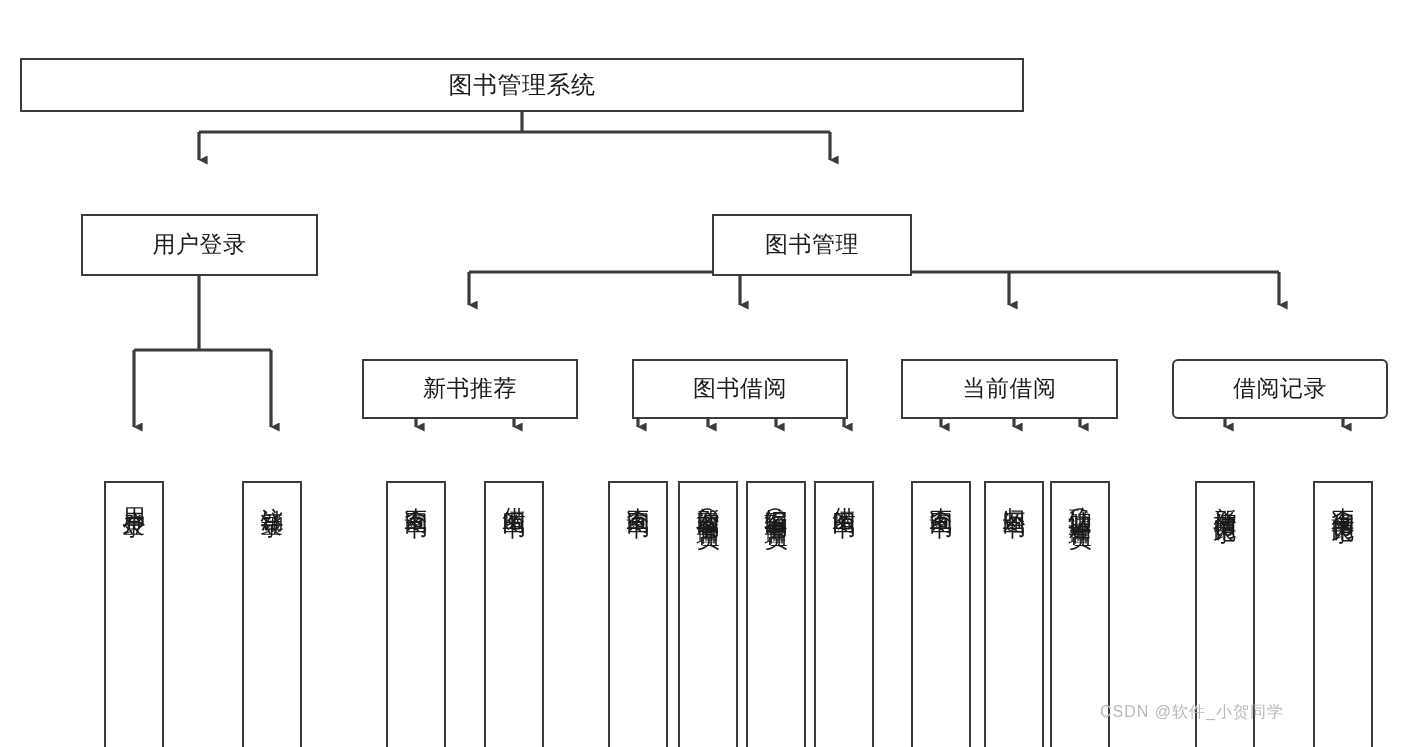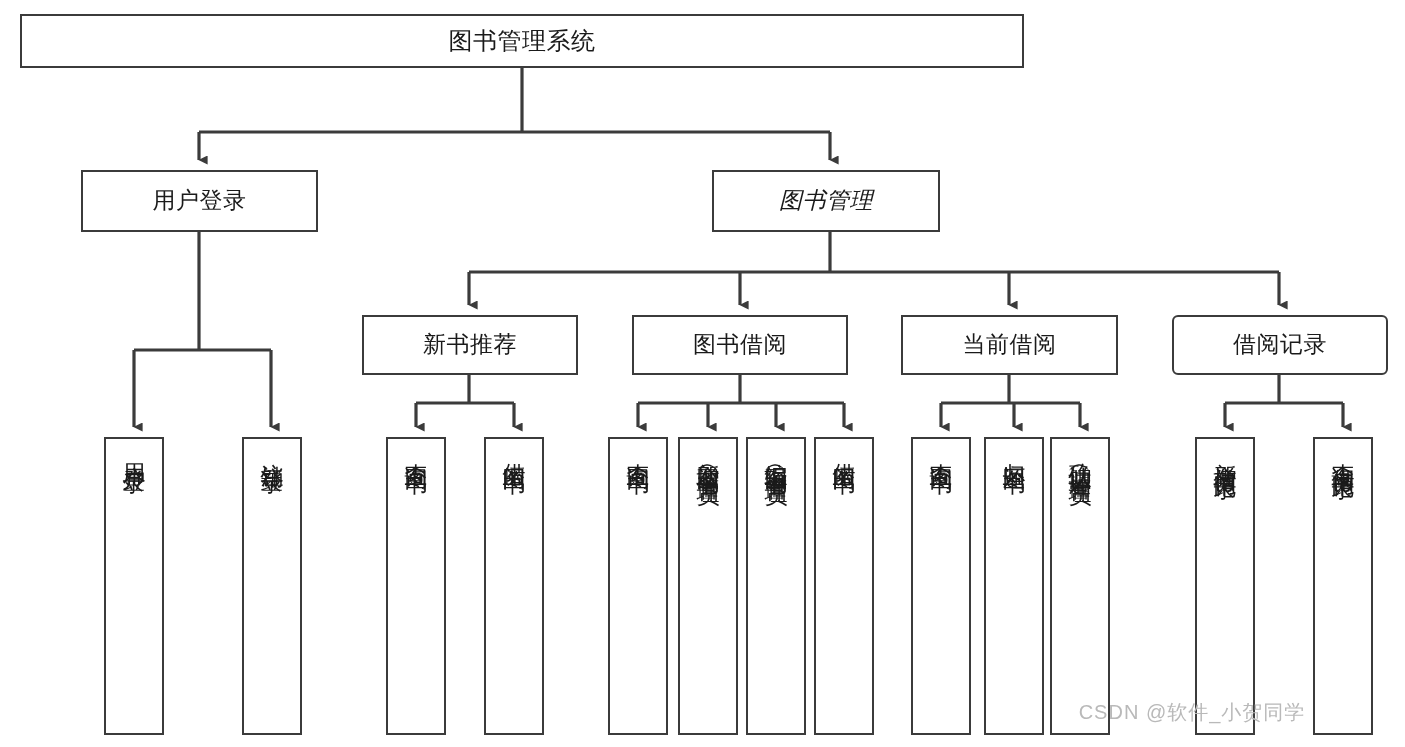--- a/index.html
+++ b/index.html
@@ -30,20 +30,21 @@
   }
   .node-box {
     position: absolute;
     box-sizing: border-box;
     border: 2px solid #3b3b3b;
     background: #ffffff;
     display: flex;
     align-items: center;
     justify-content: center;
     color: #1a1a1a;
+    margin-top: 44px;
   }
   .node-label {
     display: block;
     line-height: 1.18;
     letter-spacing: 0.5px;
     white-space: nowrap;
   }
   .node-h .node-label {
     font-size: 23px;
   }
@@ -57,21 +58,21 @@
   .node-v .node-label {
     writing-mode: vertical-rl;
     text-orientation: upright;
     font-size: 23px;
     letter-spacing: 3px;
     line-height: 1.0;
     white-space: nowrap;
   }
   .watermark {
     position: absolute;
-    font-size: 20px;
+    font-size: 16px;
     color: #b9b9b9;
     letter-spacing: 1px;
     white-space: nowrap;
     pointer-events: none;
   }
 </style>
 </head>
 <body>
 
 <div id="diagram-root">
@@ -126,21 +127,21 @@
     </g>
   </svg>
 
   <div class="node-box node-h node-root" style="left: 20px; top: 14px; width: 1004px; height: 54px;">
     <span class="node-label">图书管理系统</span>
   </div>
 
   <div class="node-box node-h" style="left: 81px; top: 170px; width: 237px; height: 62px;">
     <span class="node-label">用户登录</span>
   </div>
-  <div class="node-box node-h" style="left: 712px; top: 170px; width: 228px; height: 62px; font-style: italic;">
+  <div class="node-box node-h" style="left: 712px; top: 170px; width: 200px; height: 62px;">
     <span class="node-label">图书管理</span>
   </div>
 
   <div class="node-box node-h" style="left: 362px; top: 315px; width: 216px; height: 60px;">
     <span class="node-label">新书推荐</span>
   </div>
   <div class="node-box node-h" style="left: 632px; top: 315px; width: 216px; height: 60px;">
     <span class="node-label">图书借阅</span>
   </div>
   <div class="node-box node-h" style="left: 901px; top: 315px; width: 217px; height: 60px; justify-content: center;">

